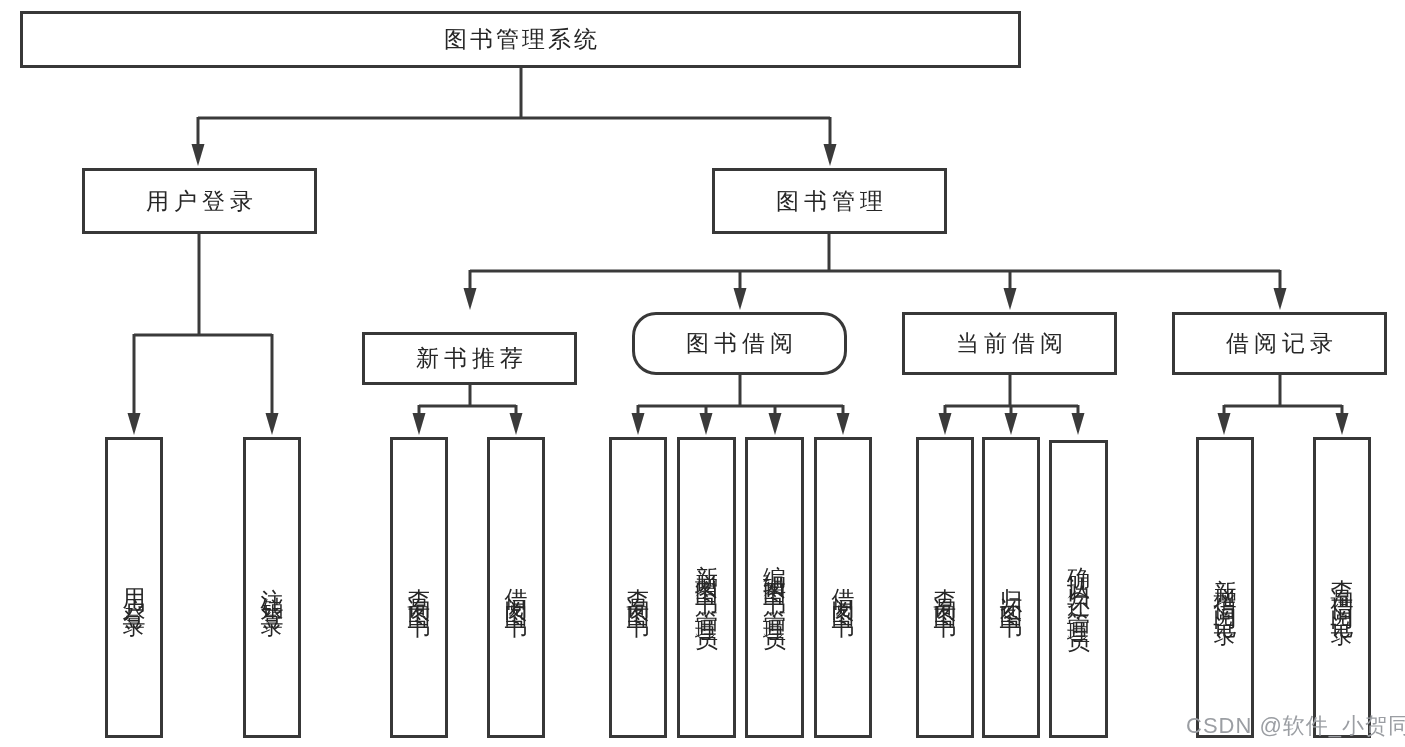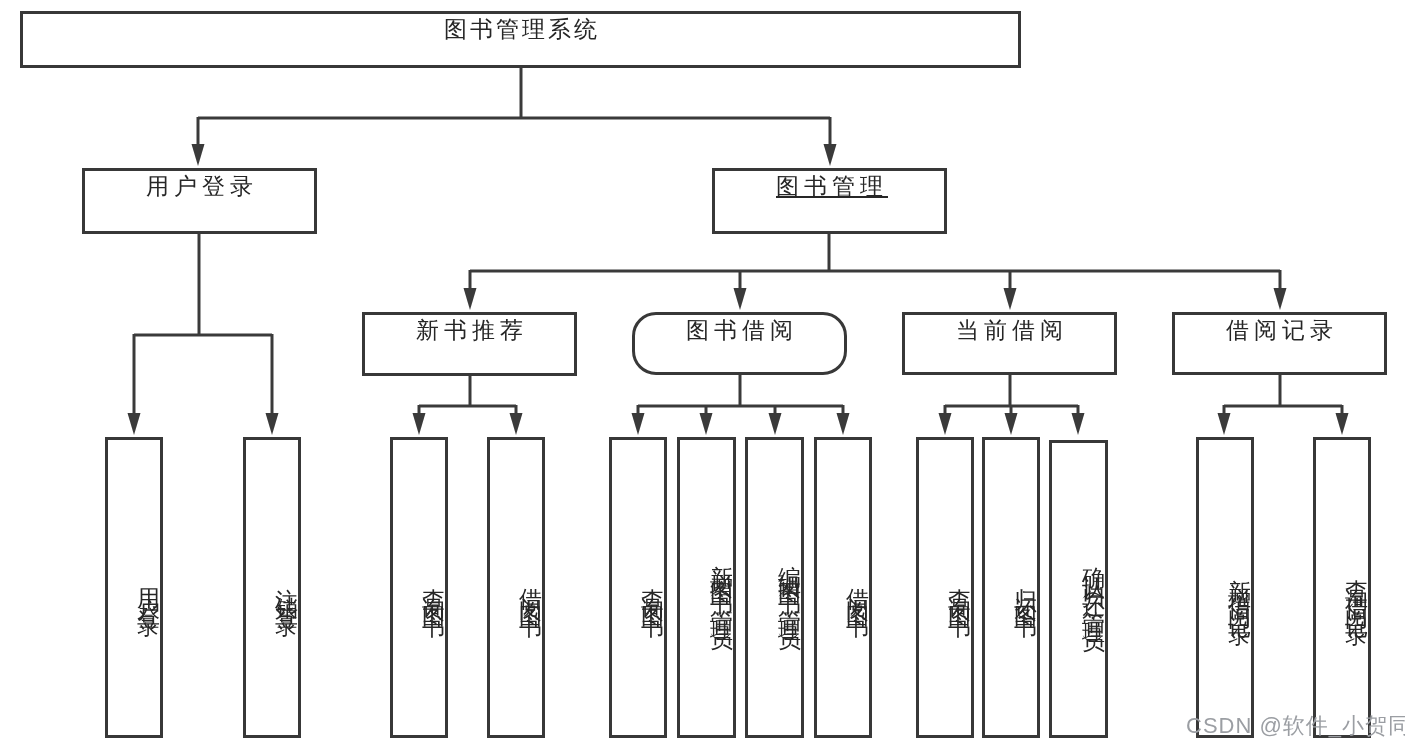--- a/index.html
+++ b/index.html
@@ -10,20 +10,21 @@
     font-family:"Liberation Sans","DejaVu Sans",sans-serif;
     overflow:hidden;
   }
   #wires{position:absolute;left:0;top:0;z-index:1;}
   .box{
     position:absolute;
     box-sizing:border-box;
     border:3px solid #383838;
     background:#ffffff;
     display:flex;
+    align-items:center;
     justify-content:center;
     color:#262626;
     z-index:2;
   }
   .hbox{
     font-size:23px;
     letter-spacing:5px;
     text-indent:5px;
     white-space:nowrap;
   }
@@ -124,25 +125,25 @@
     </g>
   </svg>
 
   <div class="box rootbox" style="left:20px;top:11px;width:1001px;height:57px;">
     <span>图书管理系统</span>
   </div>
 
   <div class="box hbox" style="left:82px;top:168px;width:235px;height:66px;">
     <span>用户登录</span>
   </div>
-  <div class="box hbox" style="left:712px;top:168px;width:235px;height:66px;text-decoration:underline;">
+  <div class="box hbox" style="left:712px;top:168px;width:235px;height:66px;">
     <span>图书管理</span>
   </div>
 
-  <div class="box hbox" style="left:362px;top:312px;width:215px;height:64px;">
+  <div class="box hbox" style="left:362px;top:332px;width:215px;height:53px;">
     <span>新书推荐</span>
   </div>
   <div class="box hbox" style="left:632px;top:312px;width:215px;height:63px;border-radius:24px;">
     <span>图书借阅</span>
   </div>
   <div class="box hbox" style="left:902px;top:312px;width:215px;height:63px;">
     <span>当前借阅</span>
   </div>
   <div class="box hbox" style="left:1172px;top:312px;width:215px;height:63px;">
     <span>借阅记录</span>

